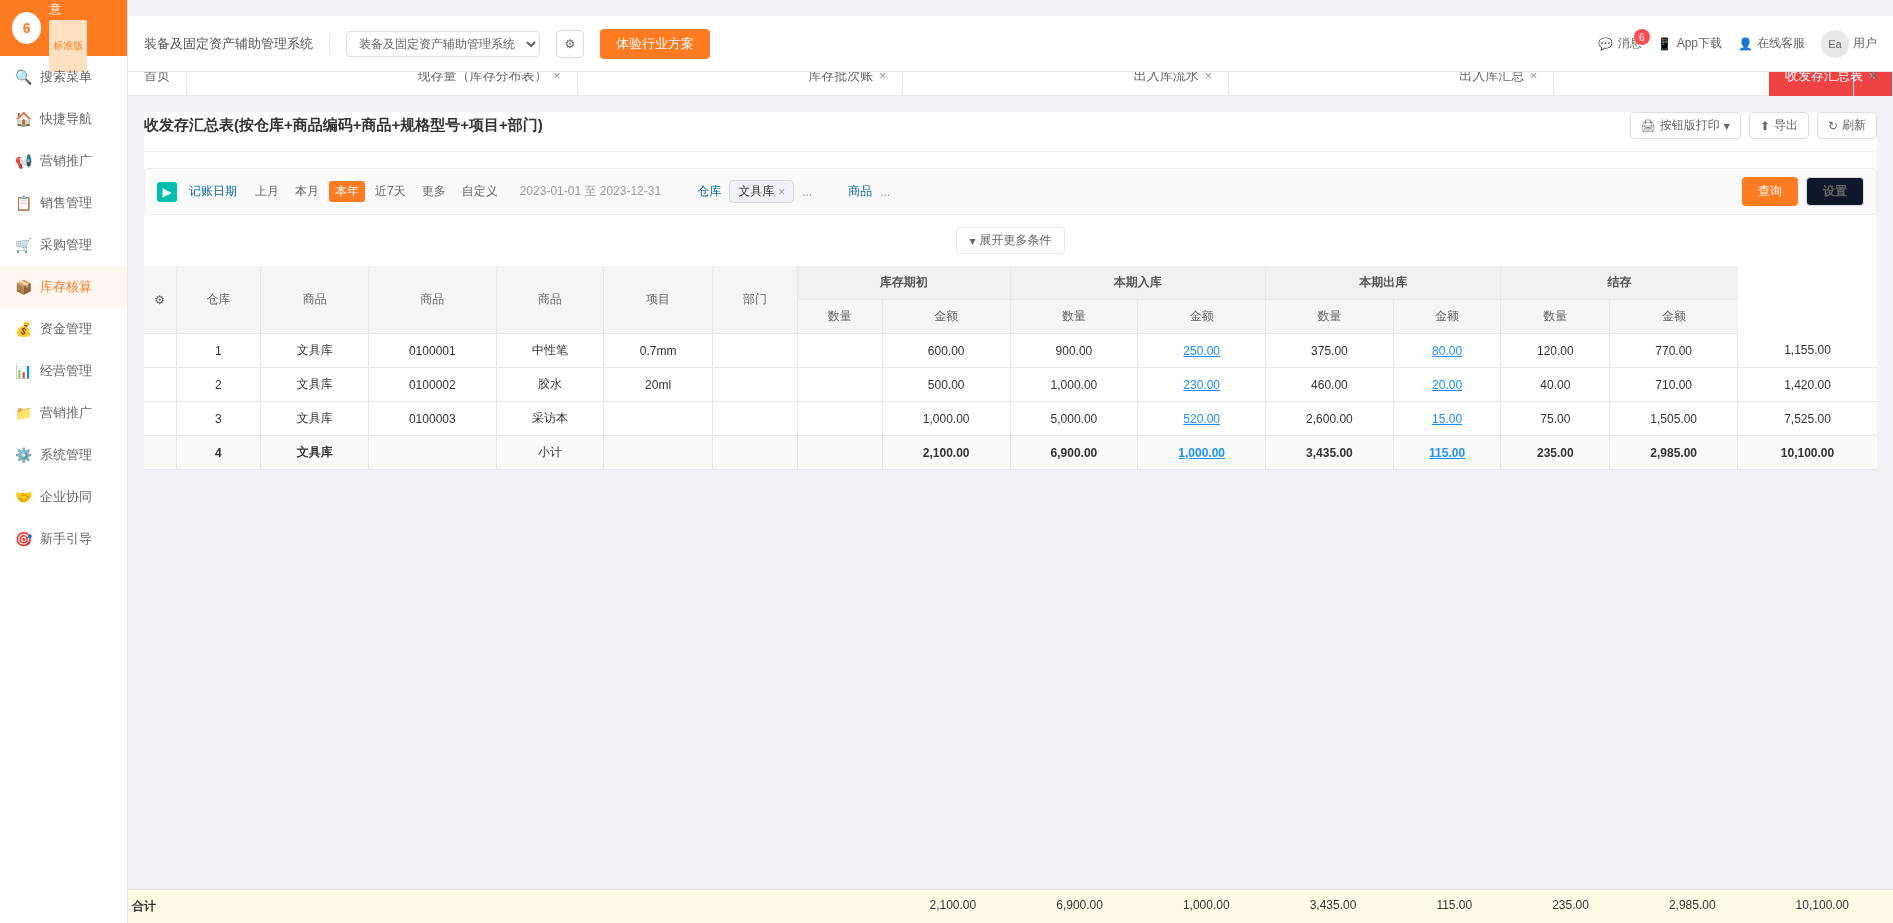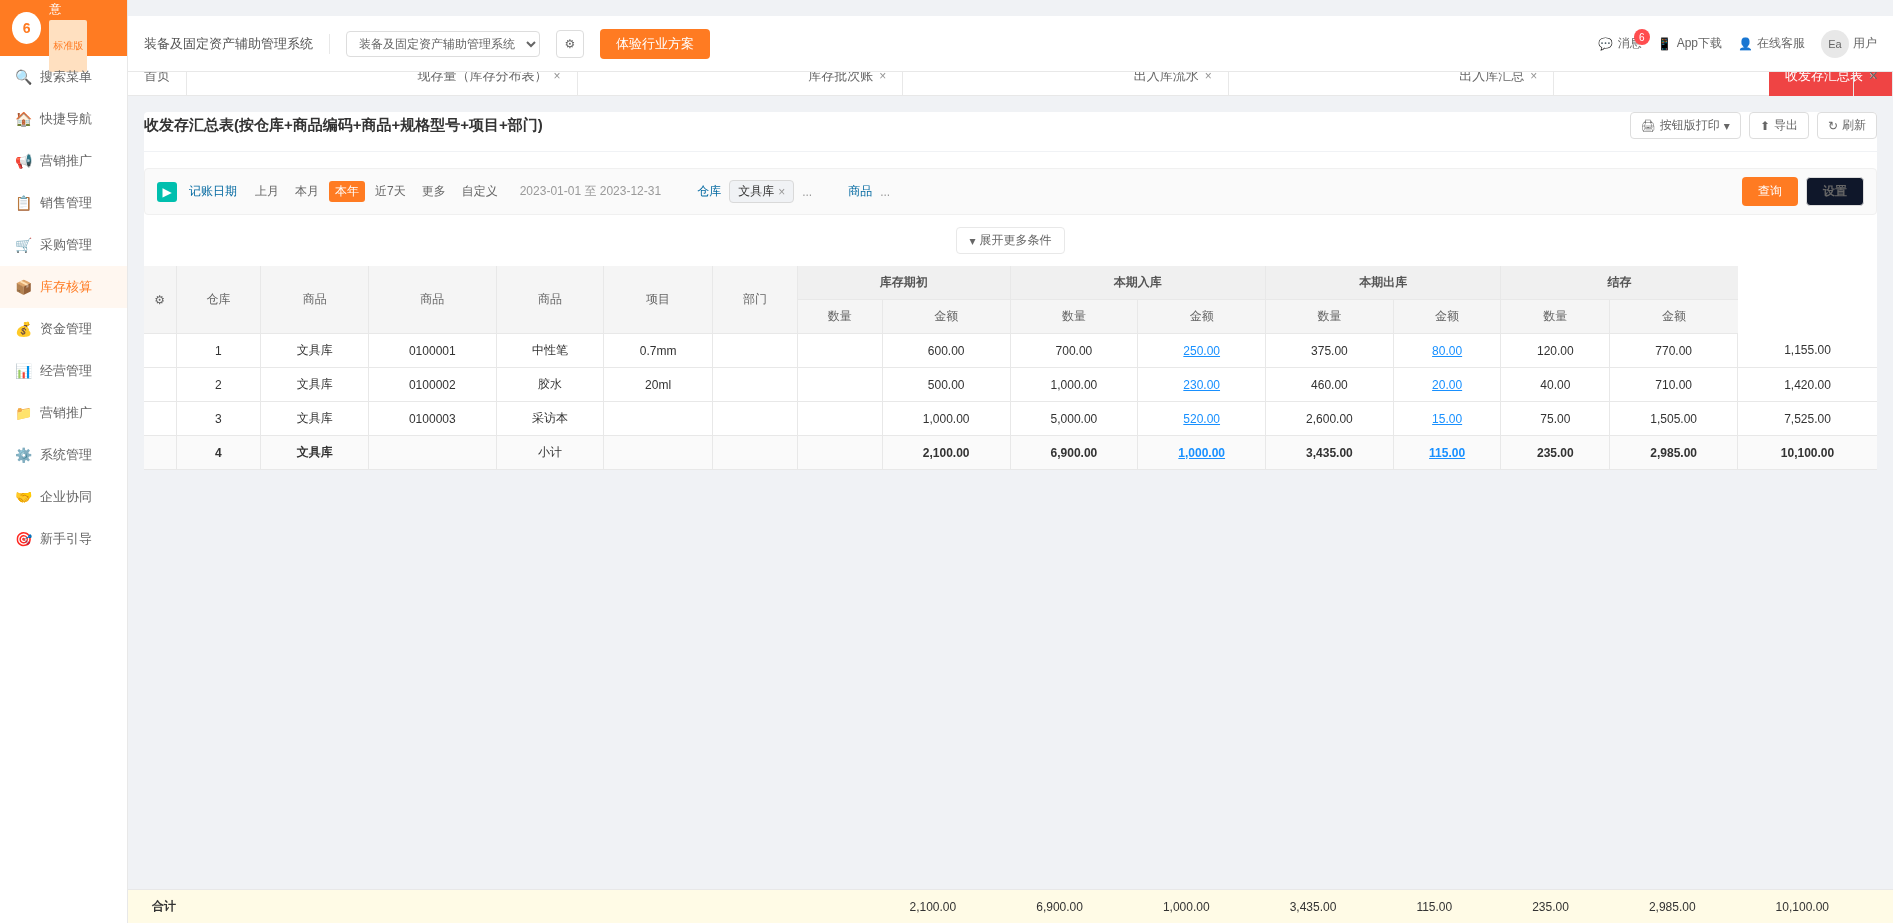--- a/index.html
+++ b/index.html
@@ -67,21 +67,21 @@
     td { padding: 8px 10px; text-align: center; border-bottom: 1px solid #e8e8e8; border-right: 1px solid #e8e8e8; white-space: nowrap; color: #333; }
     td:last-child, th:last-child { border-right: none; }
     .subtotal-row td { font-weight: bold; background: #fafafa; }
     .link-text { color: #1890ff; text-decoration: underline; cursor: pointer; }
     .gear-col { width: 32px; }
     
     
     .th-group { font-weight: bold; color: #555; background: #f0f0f0; }
     
     
-    .table-footer { position: fixed; bottom: 0; left: 128px; right: 0; background: #fffbe6; border-top: 1px solid #e8e8e8; display: flex; align-items: center; padding: 8px 24px; font-size: 12px; color: #333; }
+    .table-footer { position: fixed; bottom: 0; left: 128px; right: 0; background: #fffbe6; border-top: 1px solid #e8e8e8; display: flex; padding: 8px 4px; font-size: 12px; color: #333; }
     .footer-label { margin-right: 16px; font-weight: bold; }
     .footer-cell { padding: 0 40px; text-align: right; color: #333; }
   </style>
 </head>
 <body>
 
 <div class="sidebar">
   <div class="sidebar-logo">
     <div class="sidebar-logo-icon">
       <span>6</span>
@@ -291,21 +291,21 @@
         <tr>
               <td></td>
               <td>1</td>
               <td>文具库</td>
               <td>0100001</td>
               <td>中性笔</td>
               <td>0.7mm</td>
               <td></td>
               <td></td>
               <td>600.00</td>
-              <td>700.00</td>
+              <td>900.00</td>
               <td class="link-text">250.00</td>
               <td>375.00</td>
               <td class="link-text">80.00</td>
               <td>120.00</td>
               <td>770.00</td>
               <td>1,155.00</td>
             </tr>
             <tr>
               <td></td>
               <td>2</td>

